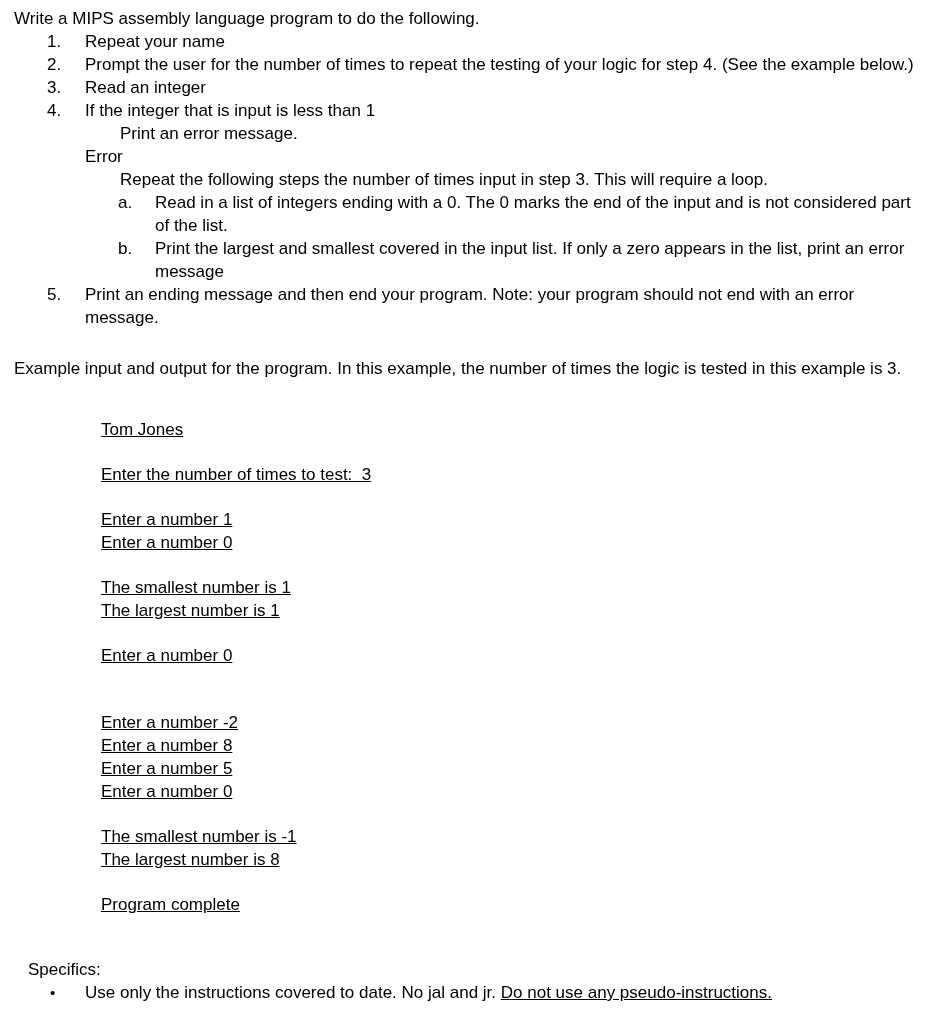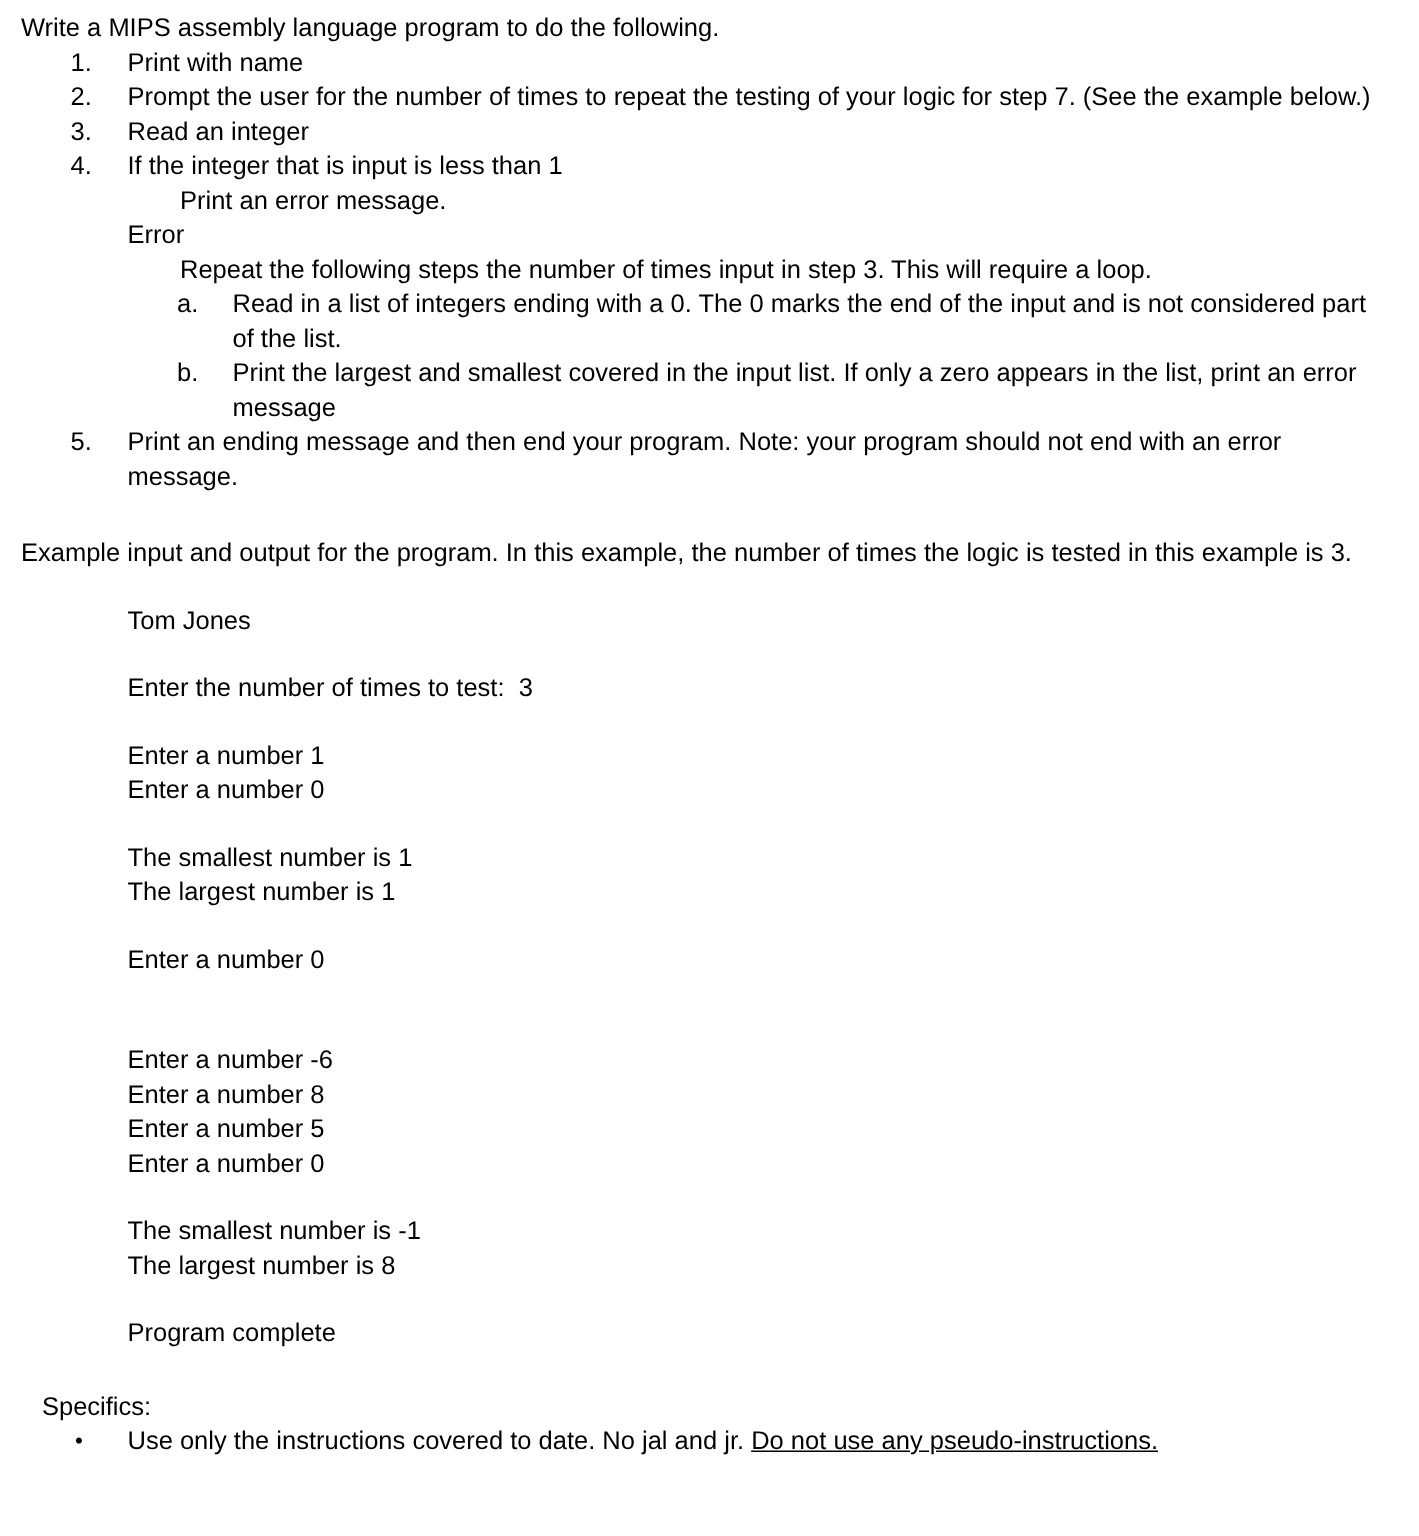--- a/index.html
+++ b/index.html
@@ -78,22 +78,23 @@
   }
   ol.alpha-list > li > .li-text {
   }
   
   .example-para {
     margin: 0;
     padding: 28px 24px 0 14px;
   }
   
   .transcript {
-    margin: 0;
+    margin: 16px;
     padding: 22px 0 0 85px;
+    text-decoration: underline;
   }
   .transcript .group {
     margin: 0;
   }
   .transcript .line {
     display: block;
     white-space: pre;
   }
   .transcript .spacer {
     display: block;
@@ -129,26 +130,26 @@
 <body>
 
 <div class="page">
 
   <p class="intro">Write a MIPS assembly language program to do the following.</p>
 
   <ol class="main-list">
 
     <li>
       <span class="marker">1.</span>
-      <span class="li-text">Print with name</span>
+      <span class="li-text">Repeat your name</span>
     </li>
 
     <li>
       <span class="marker">2.</span>
-      <span class="li-text">Prompt the user for the number of times to repeat the testing of your logic for step 7.  (See the example below.)</span>
+      <span class="li-text">Prompt the user for the number of times to repeat the testing of your logic for step 4.  (See the example below.)</span>
     </li>
 
     <li>
       <span class="marker">3.</span>
       <span class="li-text">Read an integer</span>
     </li>
 
     <li>
       <span class="marker">4.</span>
       <span class="li-text">If the integer that is input is less than 1</span>
@@ -201,21 +202,21 @@
     <span class="spacer"></span>
 
     <div class="group">
       <span class="line">Enter a number 0</span>
     </div>
     <span class="spacer"></span>
 
     <span class="spacer"></span>
 
     <div class="group">
-      <span class="line">Enter a number -6</span>
+      <span class="line">Enter a number -2</span>
       <span class="line">Enter a number 8</span>
       <span class="line">Enter a number 5</span>
       <span class="line">Enter a number 0</span>
     </div>
     <span class="spacer"></span>
 
     <div class="group">
       <span class="line">The smallest number is -1</span>
       <span class="line">The largest number is 8</span>
     </div>

